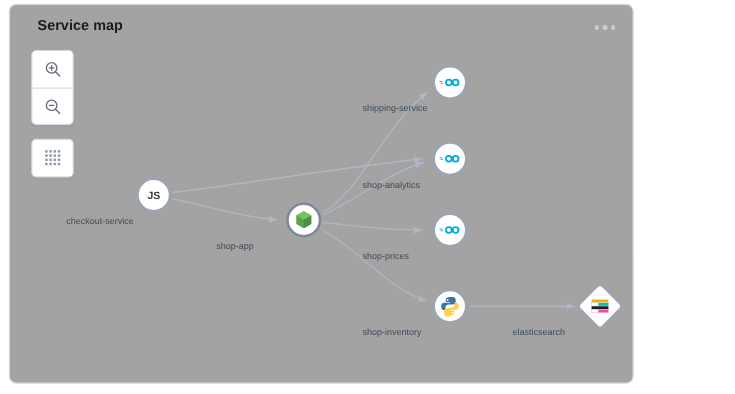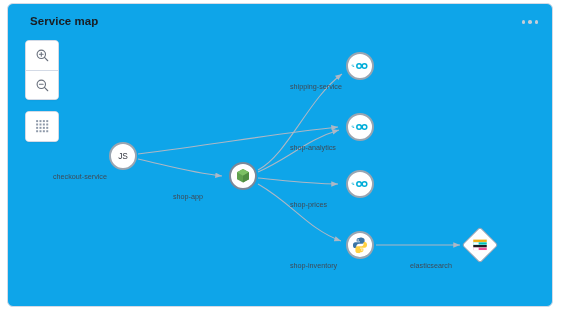--- a/index.html
+++ b/index.html
@@ -12,23 +12,23 @@
     position: relative;
     width: 588px;
     height: 315px;
     background: #ffffff;
     overflow: hidden;
   }
   .panel {
     position: absolute;
     left: 7px;
     top: 3px;
-    width: 546px;
+    width: 500px;
     height: 304px;
-    background: #0ea5e9;
+    background: #a3a3a3;
     border: 1px solid #d3dae6;
     border-radius: 6px;
     box-sizing: border-box;
   }
   .panel-title {
     position: absolute;
     left: 22px;
     top: 11px;
     font-size: 11.5px;
     font-weight: bold;
@@ -126,21 +126,21 @@
     left: -70px;
     width: 140px;
     text-align: left;
     font-size: 7.2px;
     color: #3f4a56;
     white-space: nowrap;
     line-height: 1.2;
   }
   .js-text {
     font-size: 8.4px;
-    font-weight: normal;
+    font-weight: bold;
     color: #343741;
     letter-spacing: -0.2px;
   }
   .icon-wrap { width: 18px; height: 18px; display:block; }
 </style>
 </head>
 <body>
 
 <div id="screenshot">
   <div class="panel">

